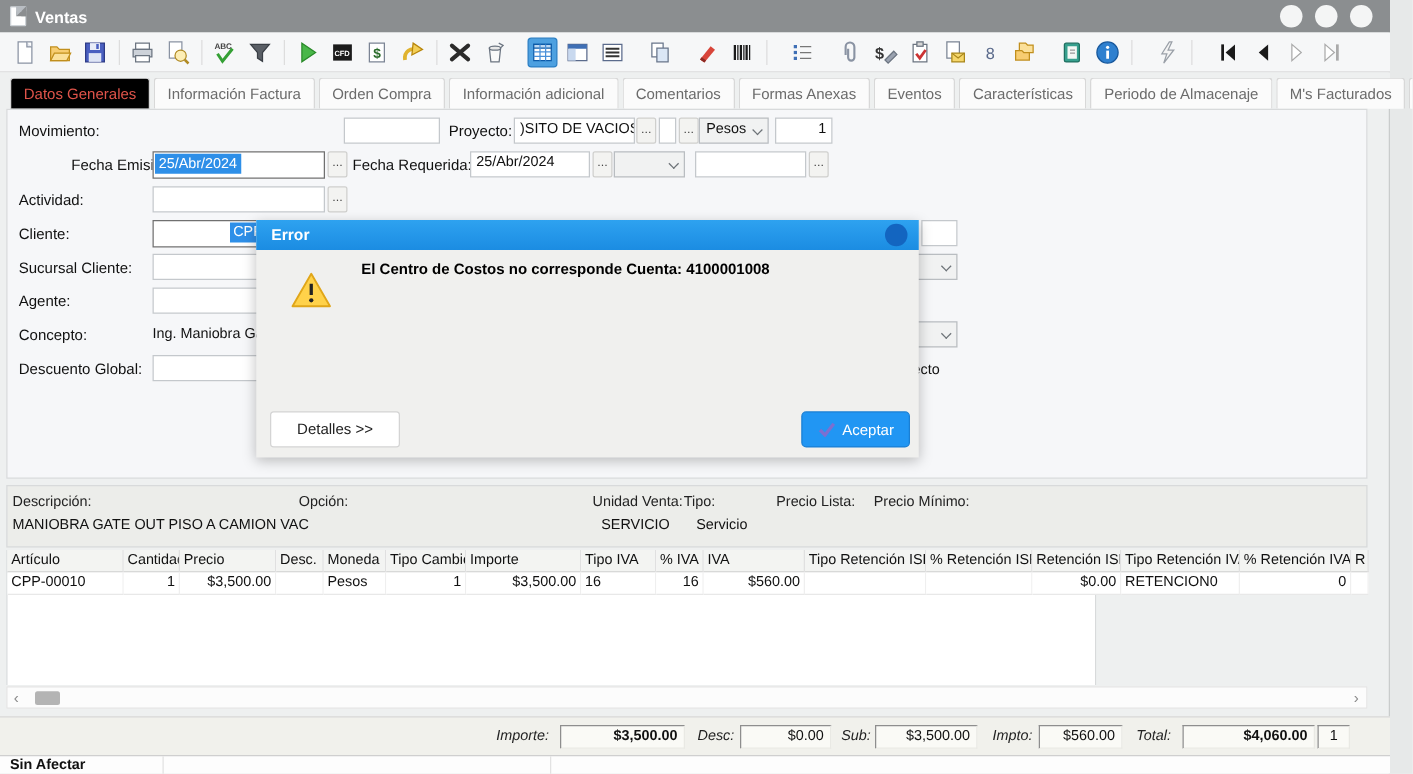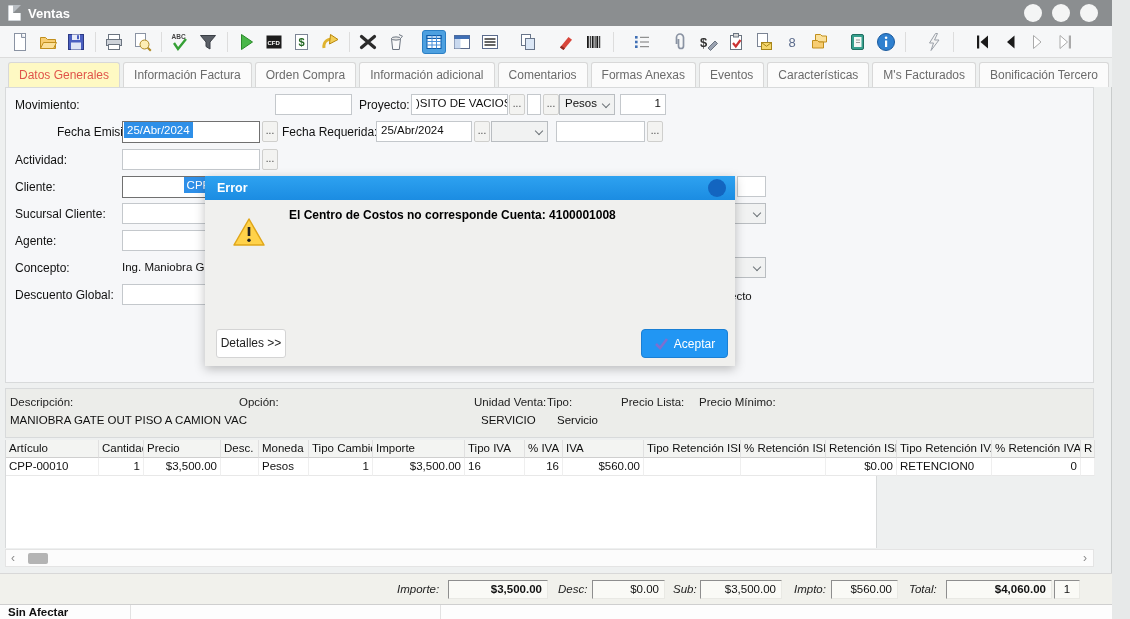--- a/index.html
+++ b/index.html
@@ -21,41 +21,41 @@
   
   .toolbar { position:absolute; left:0; top:26px; width:1112px; height:32px; background:#f6f7f8; border-bottom:1px solid #dcdcdc; display:flex; align-items:center; padding-left:8px; }
   .tbtn { width:24px; height:24px; display:flex; align-items:center; justify-content:center; margin-right:4px; border-radius:3px; flex:none; }
   .tbtn.sel { background:#4da0e0; border:1px solid #2b7fc4; }
   .tsep { width:1px; height:20px; background:#dddddd; margin:0 6px 0 3px; flex:none; }
   .tgap { width:10px; flex:none; }
 
   
   .tabsbar { position:absolute; left:0; top:58px; width:1112px; height:29px; background:#eef0f0; display:flex; align-items:flex-end; padding-left:8px; gap:3px; }
   .tab { background:#fbfbfb; border:1px solid #d8d8d8; border-bottom:none; border-radius:3px 3px 0 0; padding:5px 10px 5px 10px; color:#6b6b6b; font-size:12px; white-space:nowrap; }
-  .tab.active { color:#e0544a; background:#fef9c3; }
+  .tab.active { color:#e0544a; background:#000000; }
 
   
   .panel { position:absolute; left:5px; top:87px; width:1089px; height:296px; background:#f6f7f9; border:1px solid #d8dadb; }
   .lbl { position:absolute; font-size:12px; color:#111; white-space:nowrap; }
   .tb { position:absolute; height:21px; background:#fff; border:1px solid #c4c8cc; font-size:11.5px; padding:2px 4px; white-space:nowrap; overflow:hidden; }
   .selbox { position:absolute; height:22px; background:#fff; border:1px solid #707070; padding:1px; }
   .selbox .inner { background:#2e8fe8; color:#fff; height:100%; font-size:11.5px; padding:2px 3px; white-space:nowrap; overflow:hidden; }
   .combo { position:absolute; height:21px; background:#f1f2f2; border:1px solid #b9bdc1; font-size:11.5px; padding:2px 16px 2px 5px; white-space:nowrap; overflow:hidden; }
   .combo .chev { position:absolute; right:4px; top:6px; width:7px; height:7px; }
   .chev::after { content:""; display:block; width:5px; height:5px; border:solid #6d7378; border-width:0 1.5px 1.5px 0; transform:rotate(45deg); }
   .ell { position:absolute; height:21px; width:16px; background:#f3f3f1; border:1px solid #cfcfcd; border-radius:2px; font-size:10px; color:#444; text-align:center; line-height:17px; }
   .plain { position:absolute; font-size:11.5px; white-space:nowrap; }
 
   
   .dialog { position:absolute; left:199px; top:88px; width:530px; height:190px; background:#f0f0ee; box-shadow:0 3px 10px rgba(0,0,0,.25); z-index:10; }
   .dlg-title { height:24px; background:linear-gradient(#2ea2f0,#1b8ce2); display:flex; align-items:center; padding-left:12px; color:#fff; font-weight:bold; font-size:12.5px; position:relative; }
   .dlg-circle { position:absolute; right:9px; top:3px; width:18px; height:18px; border-radius:50%; background:#1365c0; }
   .dlg-msg { position:absolute; left:84px; top:32px; font-weight:bold; font-size:12px; color:#000; }
   .dlg-warn { position:absolute; left:27px; top:40px; }
-  .btn-details { position:absolute; left:11px; top:153px; width:70px; height:29px; background:#fff; border:1px solid #d4d4d4; border-radius:3px; font-size:12px; color:#222; text-align:center; line-height:27px; }
+  .btn-details { position:absolute; left:11px; top:153px; width:104px; height:29px; background:#fff; border:1px solid #d4d4d4; border-radius:3px; font-size:12px; color:#222; text-align:center; line-height:27px; }
   .btn-accept { position:absolute; left:436px; top:153px; width:87px; height:29px; background:#2196f3; border:1px solid #1a7fd4; border-radius:4px; color:#fff; font-size:12px; display:flex; align-items:center; justify-content:center; gap:5px; }
 
   
   .detail { position:absolute; left:5px; top:388px; width:1089px; height:50px; background:#ecedea; border:1px solid #d8dadb; }
   .dl { position:absolute; top:7px; font-size:11.5px; color:#222; white-space:nowrap; }
   .dv { position:absolute; top:25px; font-size:11.5px; color:#111; white-space:nowrap; }
 
   
   .grid { position:absolute; left:5px; top:440px; width:872px; height:108px; background:#fff; border-left:1px solid #d8dadb; border-right:1px solid #d8dadb; }
   .ghead, .grow { display:flex; }
@@ -326,20 +326,21 @@
 
   <div class="tabsbar">
     <span class="tab active">Datos Generales</span>
     <span class="tab">Información Factura</span>
     <span class="tab">Orden Compra</span>
     <span class="tab">Información adicional</span>
     <span class="tab">Comentarios</span>
     <span class="tab">Formas Anexas</span>
     <span class="tab">Eventos</span>
     <span class="tab">Características</span>
+    <span class="tab">Periodo de Almacenaje</span>
     <span class="tab">M's Facturados</span>
     <span class="tab">Bonificación Tercero</span>
   </div>
 
   <div class="panel">
 
     <span class="lbl" style="left:9px; top:10px;">Movimiento:</span>
     <span class="tb" style="left:269px; top:6px; width:77px;"></span>
     <span class="lbl" style="left:353px; top:10px;">Proyecto:</span>
     <span class="tb" style="left:405px; top:6px; width:97px;">)SITO DE VACIOS</span>

